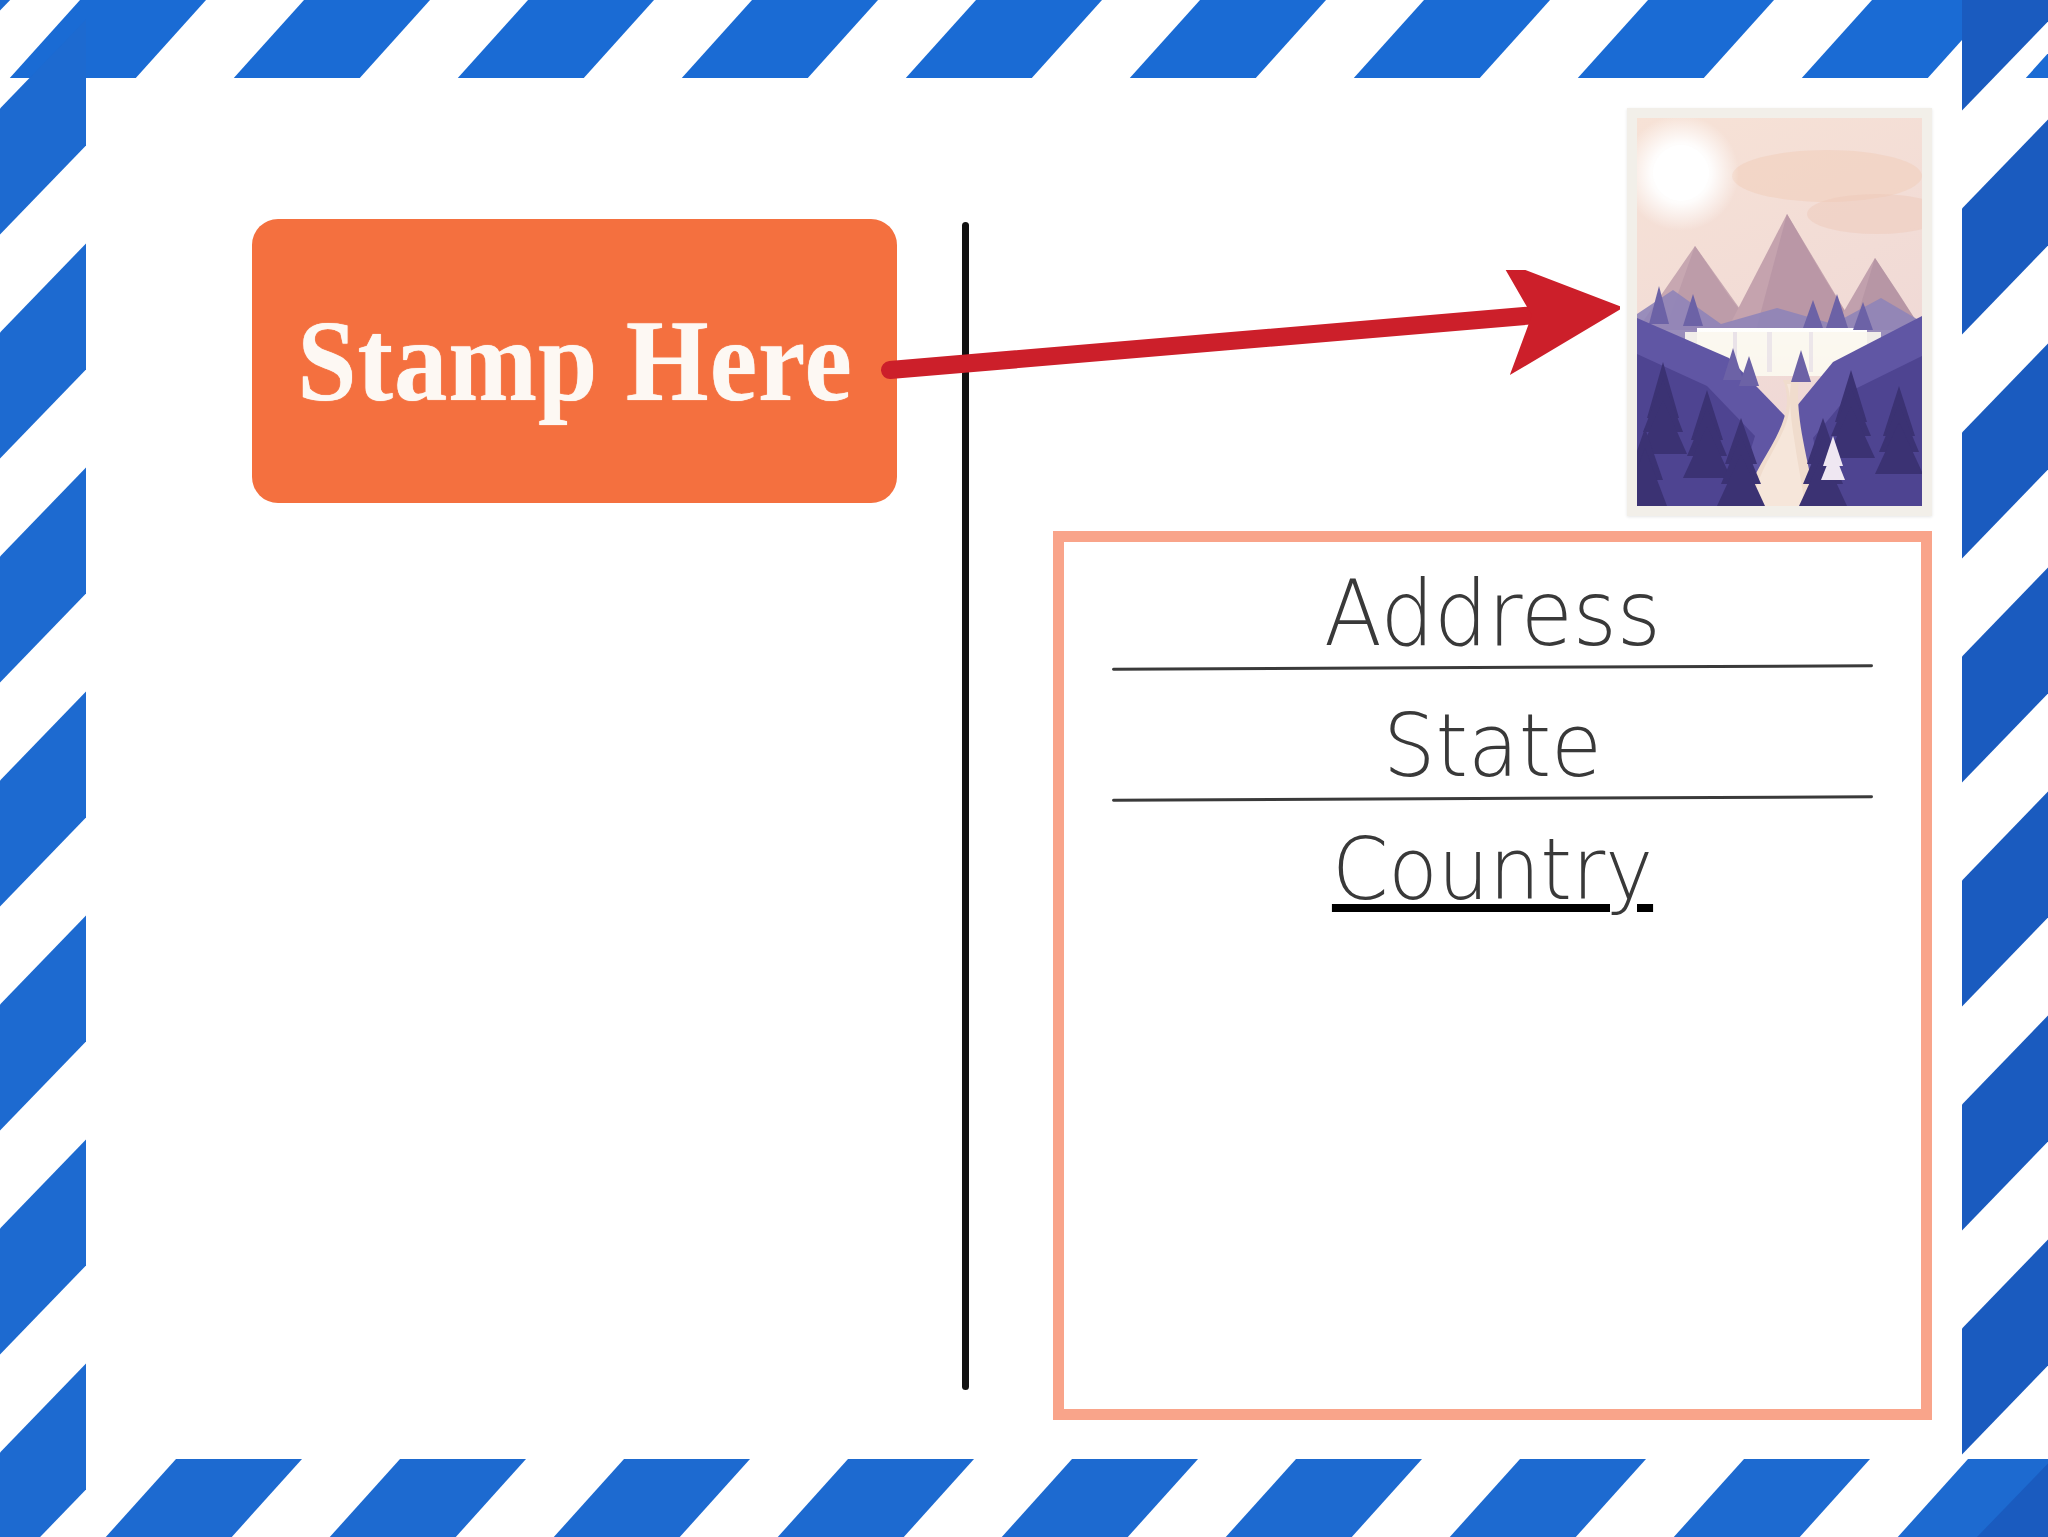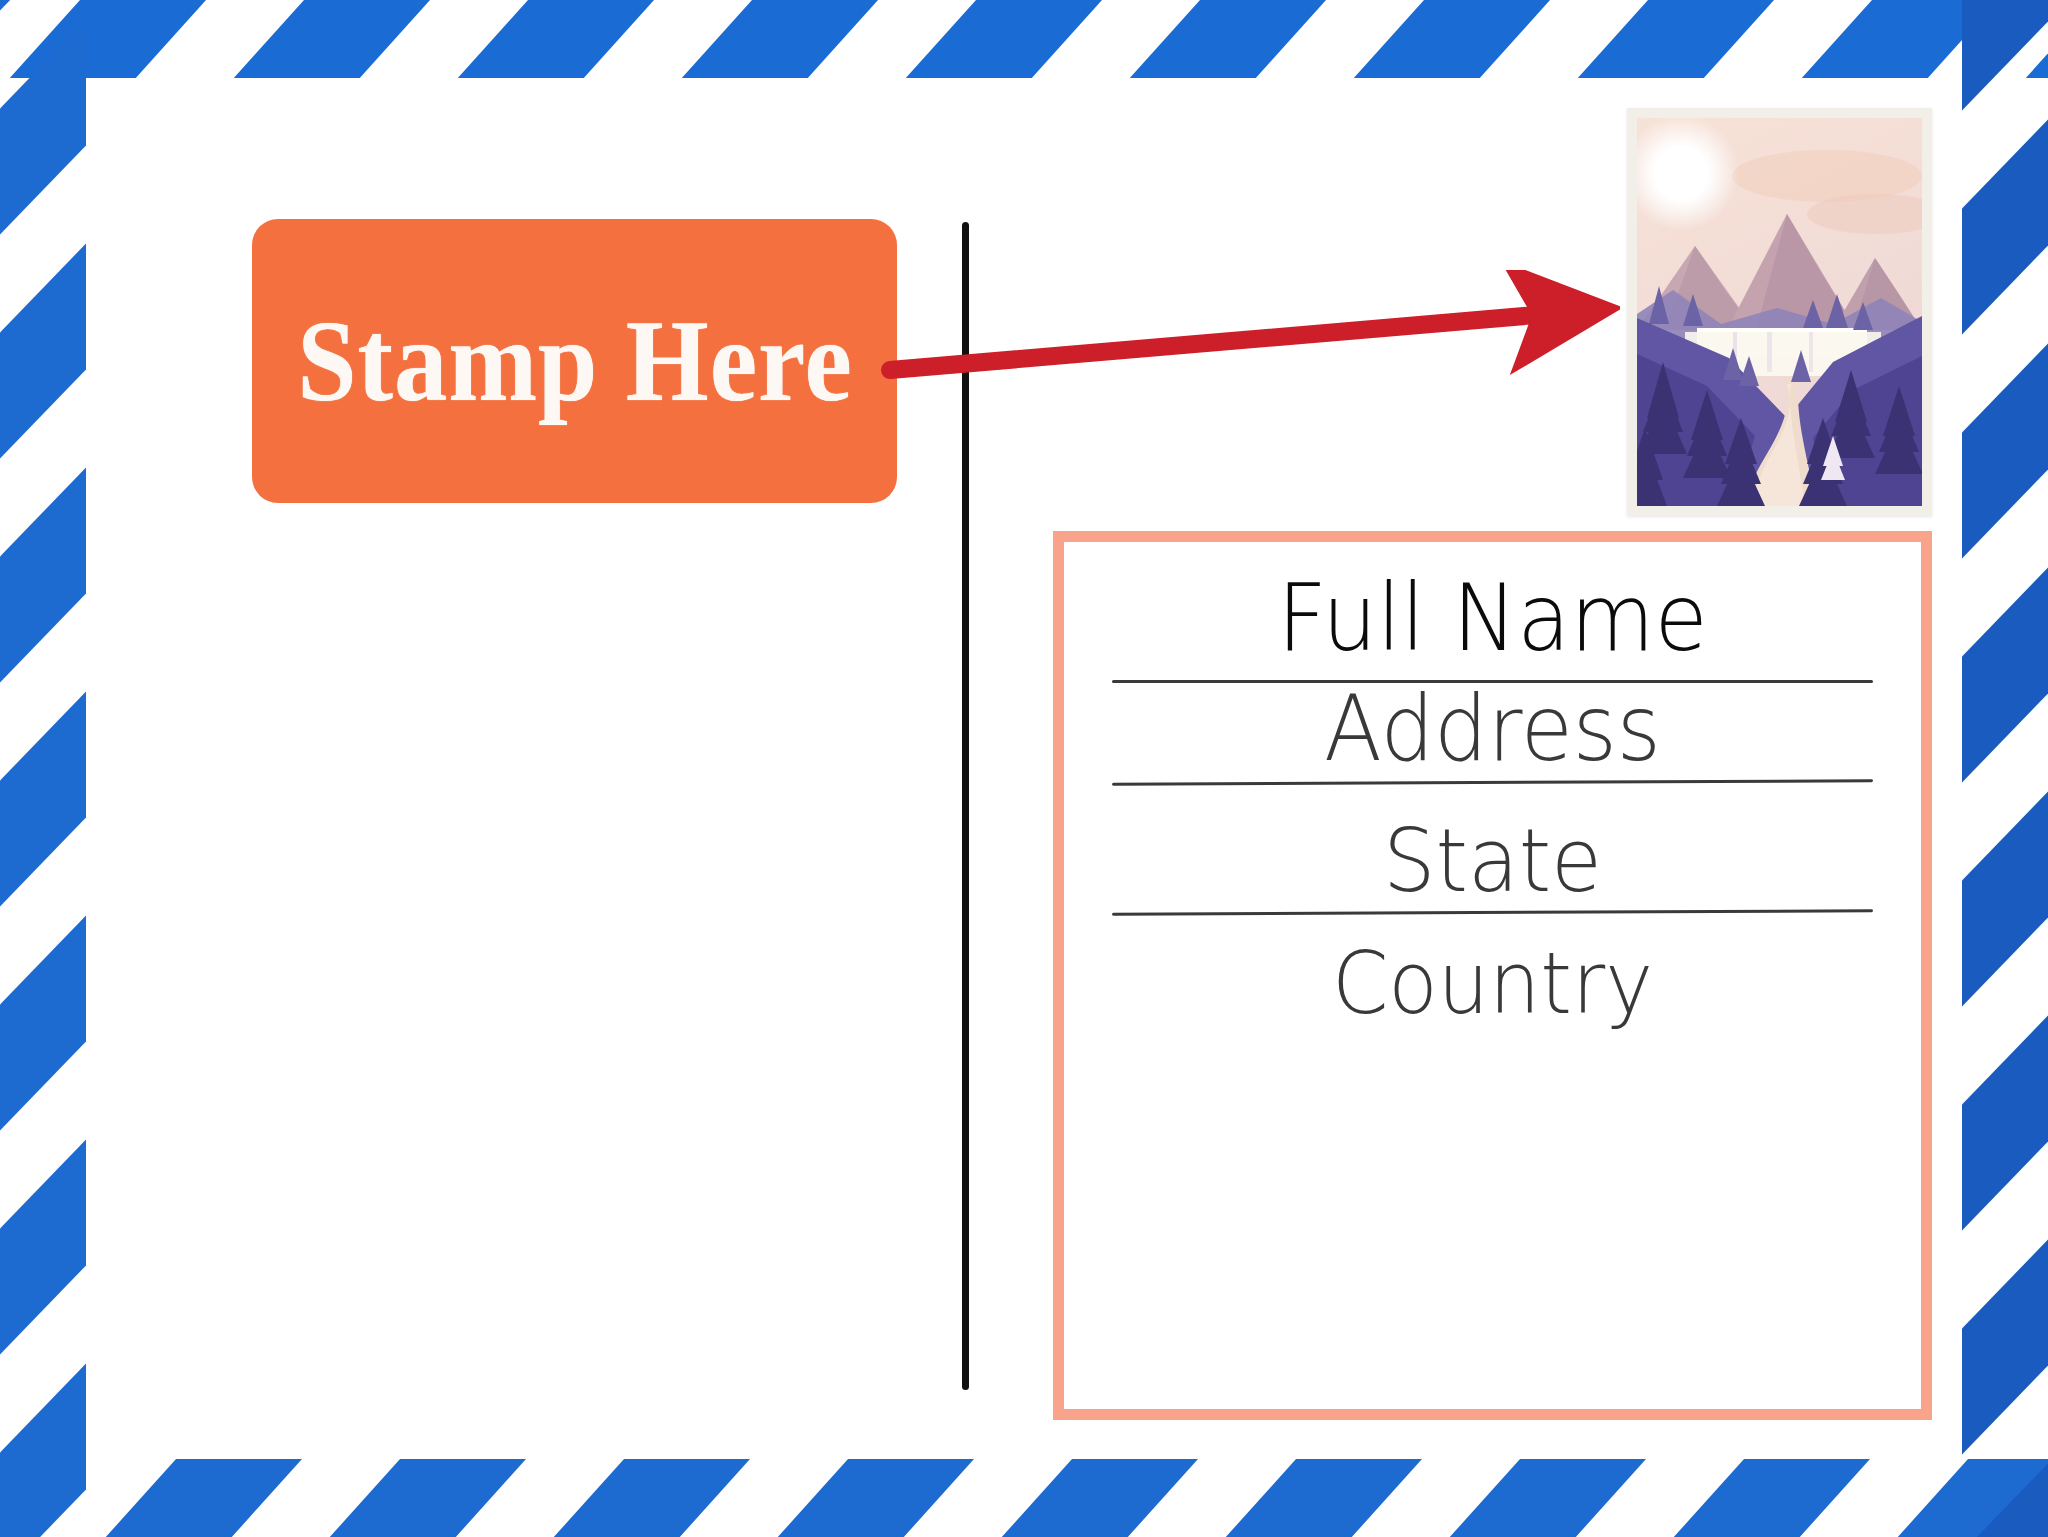--- a/index.html
+++ b/index.html
@@ -84,21 +84,21 @@
     height:3px;background:#3a3a3a;margin:6px 14px 0 14px;border-radius:2px;
   }
   .r0 .addr-rule{margin-top:14px;}
   .r1 .addr-rule{transform:rotate(-0.25deg);}
   .r2 .addr-rule{transform:rotate(-0.3deg);}
   .r3 .addr-rule{transform:rotate(-0.25deg);}
   .r0{margin-top:4px;}
   .r1{}
   .r2{margin-top:22px;}
   .r3{margin-top:32px;}
-  .r4{margin-top:26px;}
+  .r4{margin-top:26px;text-decoration:underline;}
 </style>
 </head>
 <body>
 
 <div id="envelope">
 
   <div class="edge edge-top" id="edge-top">
       <div class="stripe-h" style="left: -180px;"></div>
       <div class="stripe-h" style="left: 44px;"></div>
       <div class="stripe-h" style="left: 268px;"></div>
@@ -263,24 +263,20 @@
             <polygon points="112,238 122,268 102,268"></polygon>
             <polygon points="164,232 174,264 154,264"></polygon>
           </g>
         </g>
       </svg>
     </div>
   </div>
 
   <div id="address-box">
 
-  <div class="addr-row r0">
-        <span class="addr-label">Full Name</span>
-        <div class="addr-rule"></div>
-      </div>
       <div class="addr-row r1">
         <span class="addr-label">Address</span>
         <div class="addr-rule"></div>
       </div>
       <div class="addr-row r3">
         <span class="addr-label">State</span>
         <div class="addr-rule"></div>
       </div>
       <div class="addr-row r4">
         <span class="addr-label">Country</span>

